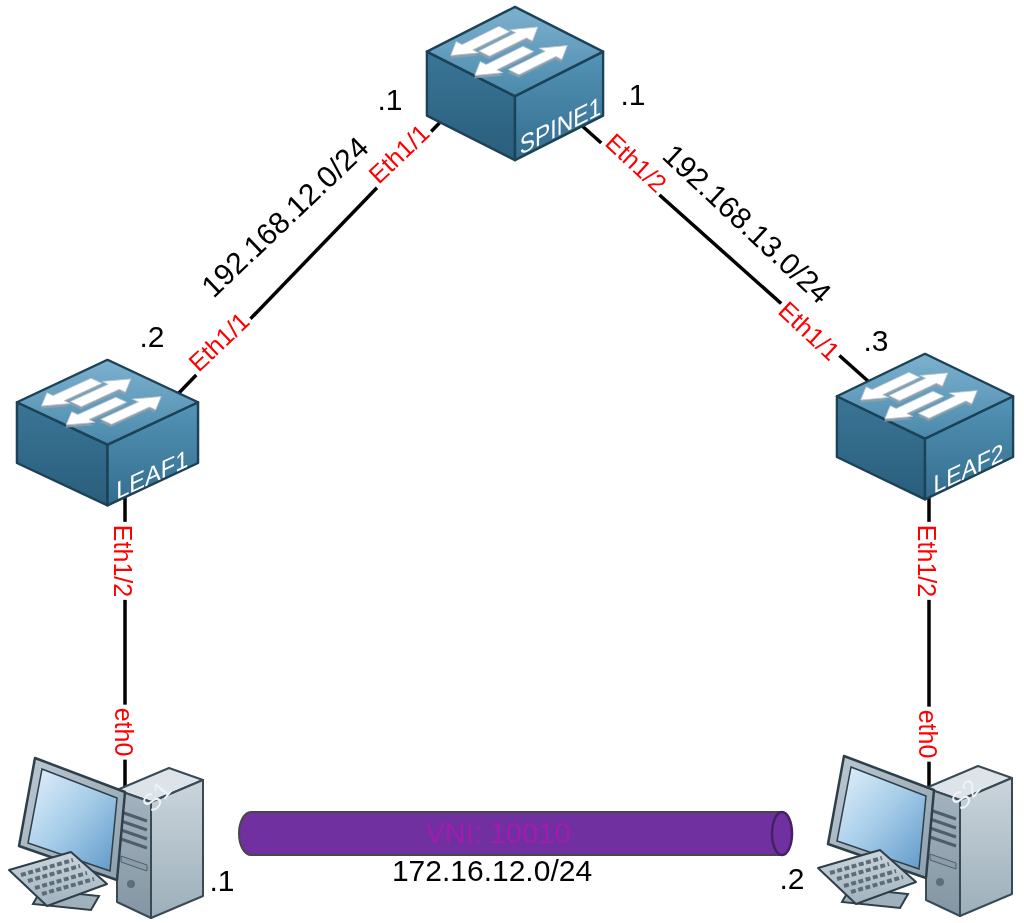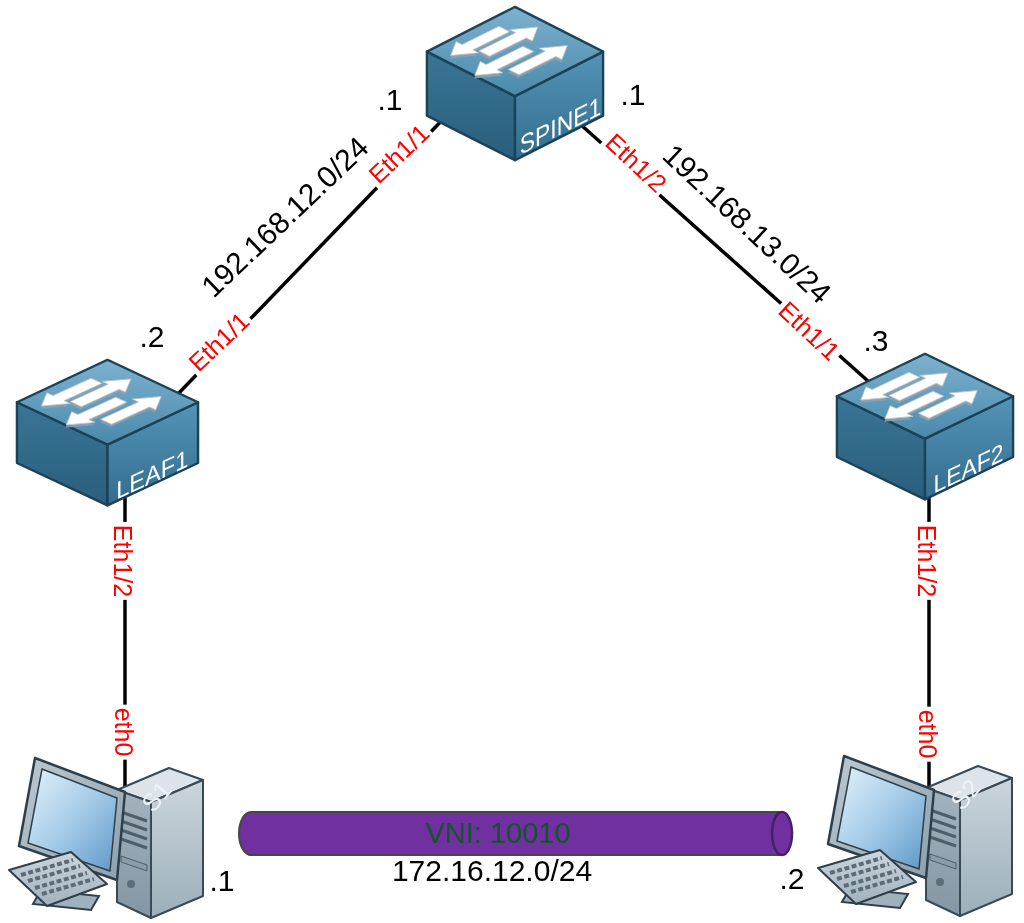--- a/index.html
+++ b/index.html
@@ -13,21 +13,21 @@
   .lbl {
     position:absolute; white-space:nowrap; color:#000000;
     font-size:30px; line-height:1.05; transform-origin:center;
   }
   .if-lbl {
     position:absolute; white-space:nowrap; color:#ff0000;
     font-size:25px; line-height:1.0; background:#ffffff; padding:1px 3px;
     transform-origin:center;
   }
   .vni-lbl {
-    position:absolute; white-space:nowrap; color:#14532d;
+    position:absolute; white-space:nowrap; color:#a21caf;
     font-size:29px; line-height:1; transform-origin:center;
   }
   .switch-label { font-size:27px; fill:#ffffff; }
   .pc-label { font-size:25px; fill:#edf3f7; }
 </style>
 </head>
 <body>
 
 <div class="canvas">
 

